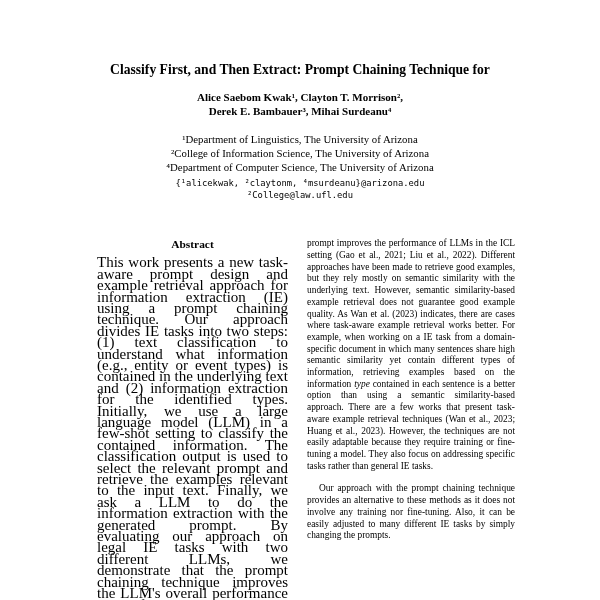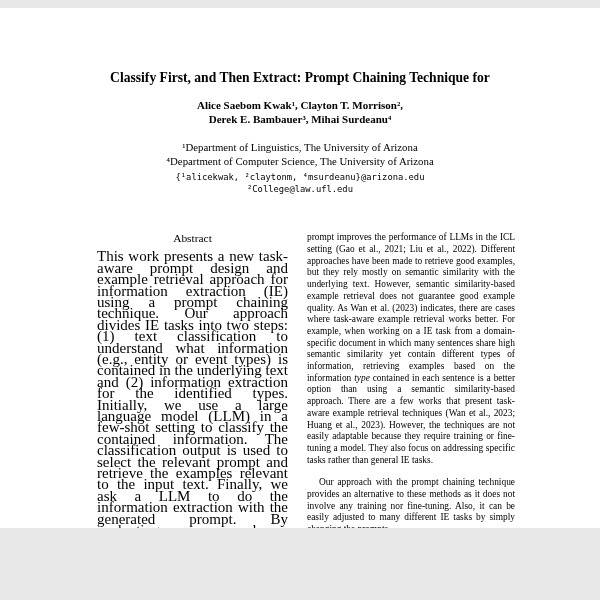--- a/index.html
+++ b/index.html
@@ -1,35 +1,35 @@
 <!DOCTYPE html>
 <html lang="en"><head>
 <meta charset="utf-8">
 <style>
   html,body{margin:0;padding:0;background:#e8e8e8;}
   .page{
-    width:600px;height:520px;margin:8px auto;background:#ffffff;color:#000;
+    width:600px;height:600px;margin:0 auto;background:#ffffff;color:#000;
     overflow:hidden;position:relative;
     font-family:"Liberation Serif","DejaVu Serif",serif;
     -webkit-hyphens:auto;hyphens:auto;
   }
   .titleblock{padding-top:62px;text-align:center;}
   .title{margin:0;font-size:13.6px;font-weight:bold;line-height:1.22;}
   .title .tline{display:block;}
   .authors{margin-top:11px;font-size:11px;font-weight:bold;line-height:1.32;}
   .affils{margin-top:13px;font-size:10.8px;line-height:1.3;}
   .emails{
     margin-top:3px;font-size:8.8px;line-height:1.4;
     font-family:"DejaVu Sans Mono","Liberation Mono",monospace;
     text-align:center;
   }
   .columns{display:flex;gap:12px;margin:37px 0 0 90px;align-items:flex-start;}
   .col-left{width:205px;flex:0 0 205px;}
   .col-right{width:208px;flex:0 0 208px;}
-  .abs-head{margin:0 0 7px 0;text-align:center;font-size:11.4px;font-weight:normal;}
+  .abs-head{margin:0 0 7px 0;text-align:center;font-size:11.4px;font-weight:bold;}
   .abs-body{
     margin:0;padding:0 7px;font-size:15px;line-height:11.4px;
     text-align:justify;text-justify:inter-word;
   }
   .body-p{
     margin:0;font-size:9.4px;line-height:11.7px;
     text-align:justify;text-justify:inter-word;
   }
   .body-p.indent{text-indent:12px;margin-top:11px;}
   .it{font-style:italic;}
@@ -44,20 +44,21 @@
       <span class="tline">Classify First, and Then Extract: Prompt Chaining Technique for</span>
     </h1>
 
     <div class="authors">
       <div>Alice Saebom Kwak¹, Clayton T. Morrison²,</div>
       <div>Derek E. Bambauer³, Mihai Surdeanu⁴</div>
     </div>
 
     <div class="affils">
       <div>¹Department of Linguistics, The University of Arizona</div>
+      <div>²College of Information Science, The University of Arizona</div>
       <div>⁴Department of Computer Science, The University of Arizona</div>
     </div>
 
     <div class="emails">
       <div>{¹alicekwak, ²claytonm, ⁴msurdeanu}@arizona.edu</div>
       <div>²College@law.ufl.edu</div>
     </div>
   </header>
 
   <main class="columns">

